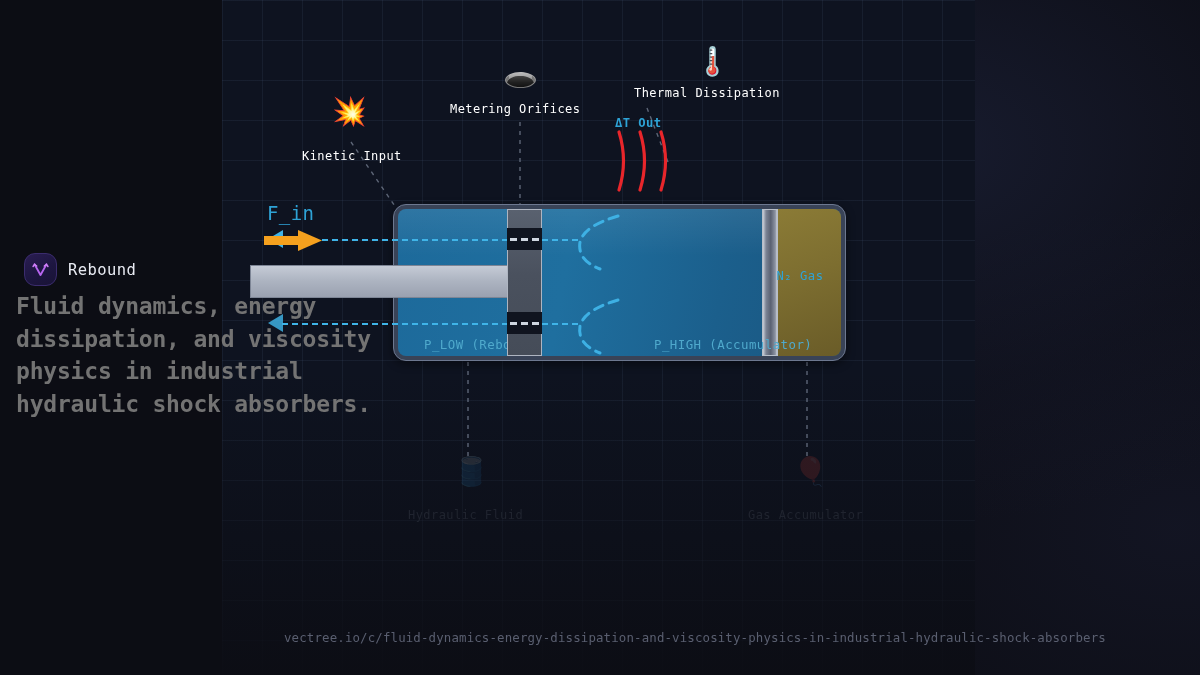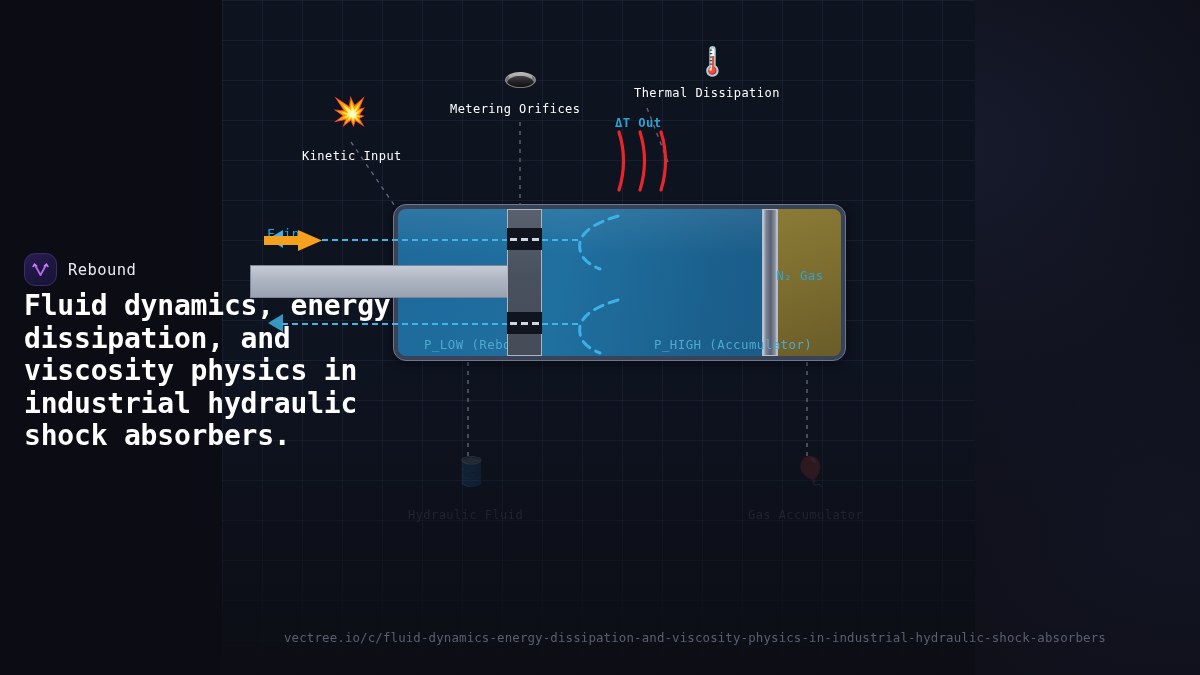--- a/index.html
+++ b/index.html
@@ -58,23 +58,23 @@
     background:linear-gradient(150deg,#2a1d52 0%,#1d1640 55%,#191336 100%);
     border:1px solid #3b2c6e;
     display:flex; align-items:center; justify-content:center;
     flex:0 0 auto;
   }
   .brand-name {
     color:#e8eaf2; font-size:15.5px; letter-spacing:0.4px; font-weight:400;
     white-space:nowrap;
   }
   .headline {
-    position:absolute; left:24px; top:290px; width:420px;
-    color:#ffffff;
-    font-size:28px; line-height:32.5px;
+    position:absolute; left:16px; top:290px; width:420px;
+    color:#737373;
+    font-size:23px; line-height:32.5px;
     font-weight:700;
     letter-spacing:-0.2px;
     z-index:44;
     word-break:break-word;
   }
 
   
   .url-bar {
     position:absolute; left:284px; bottom:30px;
     color:#5a5f70; font-size:12.4px; letter-spacing:0.15px;
@@ -156,22 +156,22 @@
     border-right:15px solid #3fb4e8;
   }
   .arrowhead.a1 { left:46px; top:230px; }
   .arrowhead.a2 { left:46px; top:314px; opacity:0.82; }
 
   
   .swirl { position:absolute; }
 
   
   .fin-label {
-    position:absolute; left:45px; top:226px;
-    color:#2ea3d6; font-size:13px; letter-spacing:0.4px;
+    position:absolute; left:45px; top:202px;
+    color:#2ea3d6; font-size:19px; letter-spacing:0.4px;
   }
   .fin-arrow { position:absolute; left:42px; top:228px; }
 
   
   .anno { position:absolute; color:#ffffff; font-size:12px; font-weight:400; letter-spacing:0.45px; white-space:nowrap; }
   .emoji { position:absolute; font-size:28px; line-height:1; }
   .anno-faded { color:#20242f; }
   .emoji-faded { opacity:0.14; }
 
   .dt-out {

